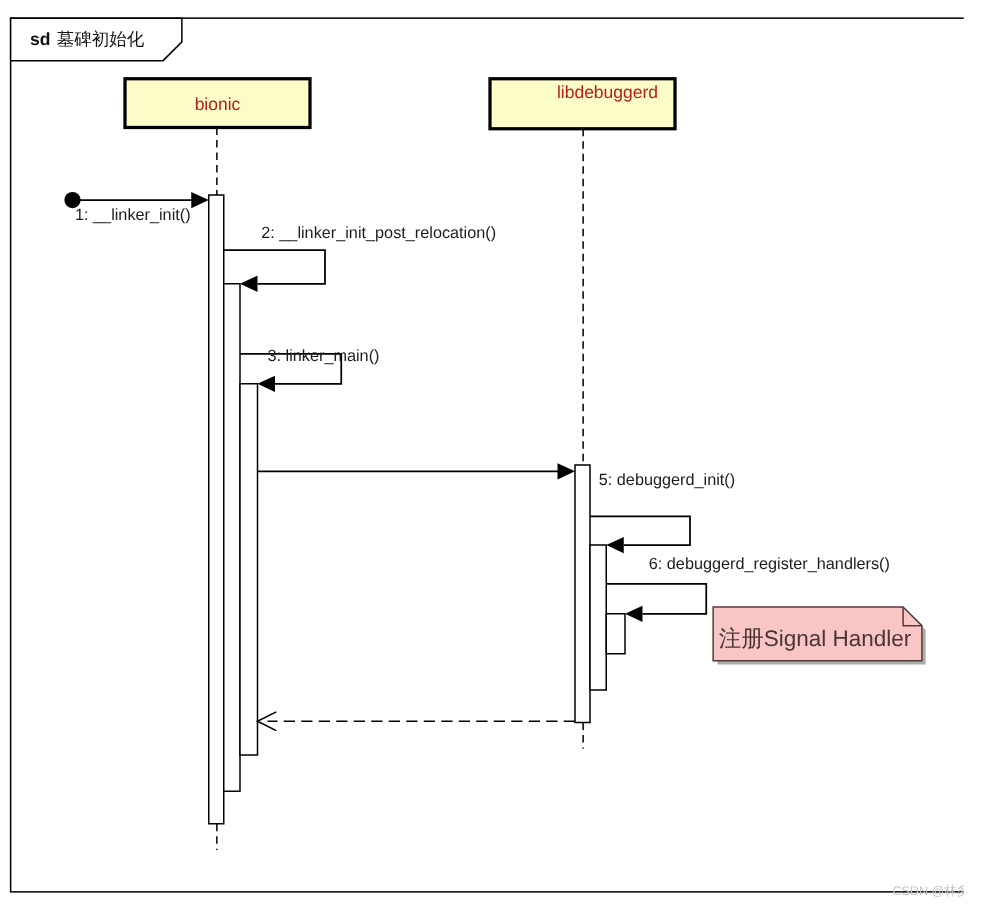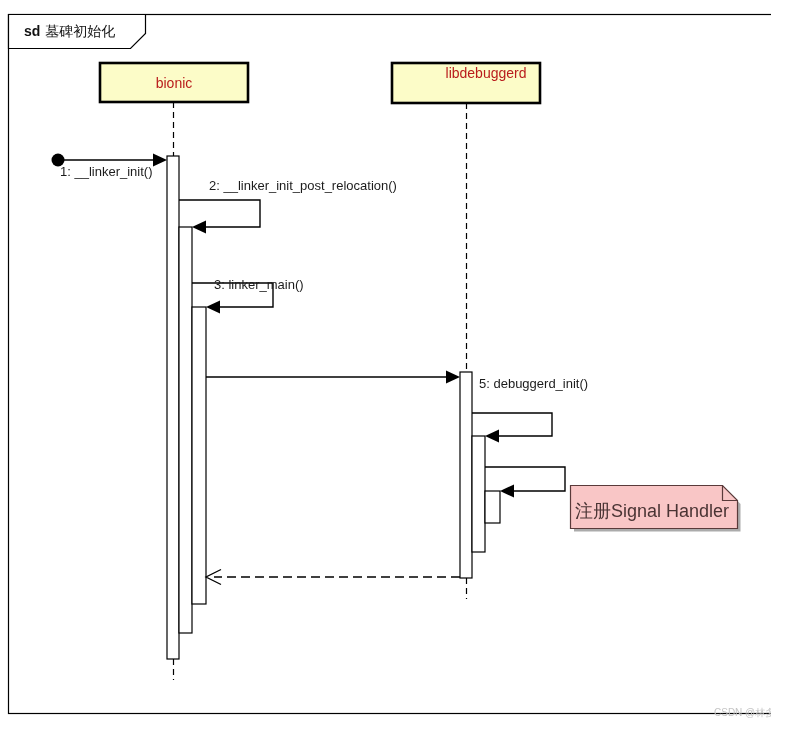--- a/index.html
+++ b/index.html
@@ -114,18 +114,19 @@
     <span class="kw">sd</span><span>墓碑初始化</span>
   </div>
 
   <div class="head-lbl" style="left:100px;top:63px;width:148px;height:39px;">bionic</div>
   <div class="head-lbl" style="left:392px;top:53px;width:148px;height:40px;padding-left:20px;">libdebuggerd</div>
 
   <div class="lbl" style="left:60px;top:140px;margin-top:24px;">1: __linker_init()</div>
   <div class="lbl" style="left:209px;top:178px;">2: __linker_init_post_relocation()</div>
   <div class="lbl" style="left:214px;top:261px;margin-top:16px;">3: linker_main()</div>
   <div class="lbl" style="left:479px;top:376px;">5: debuggerd_init()</div>
+  <div class="lbl" style="left:519px;top:443px;">6: debuggerd_register_handlers()</div>
 
   <div class="note-lbl">注册Signal Handler</div>
 
   <div class="watermark">CSDN @林多</div>
 
 </div>
 
 </body></html>

